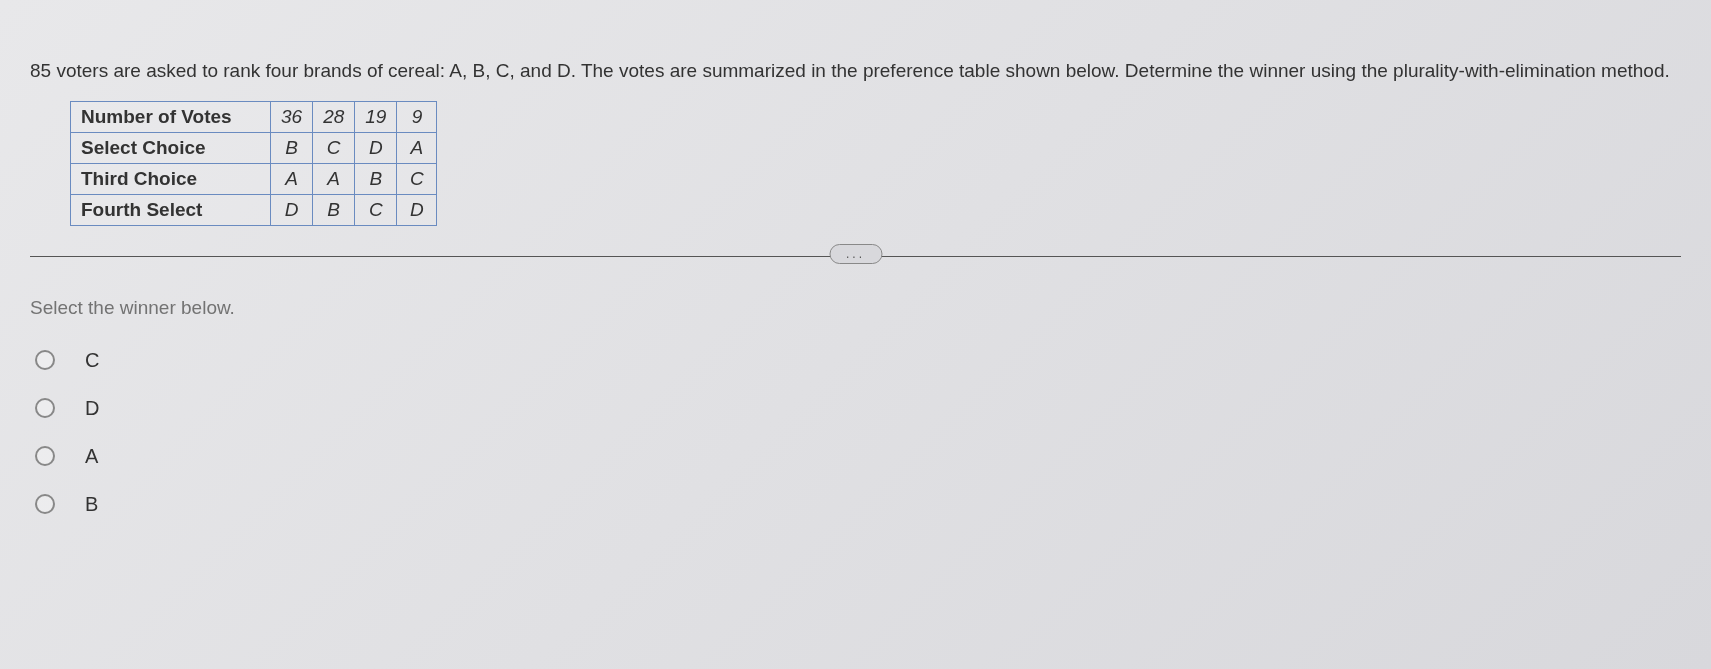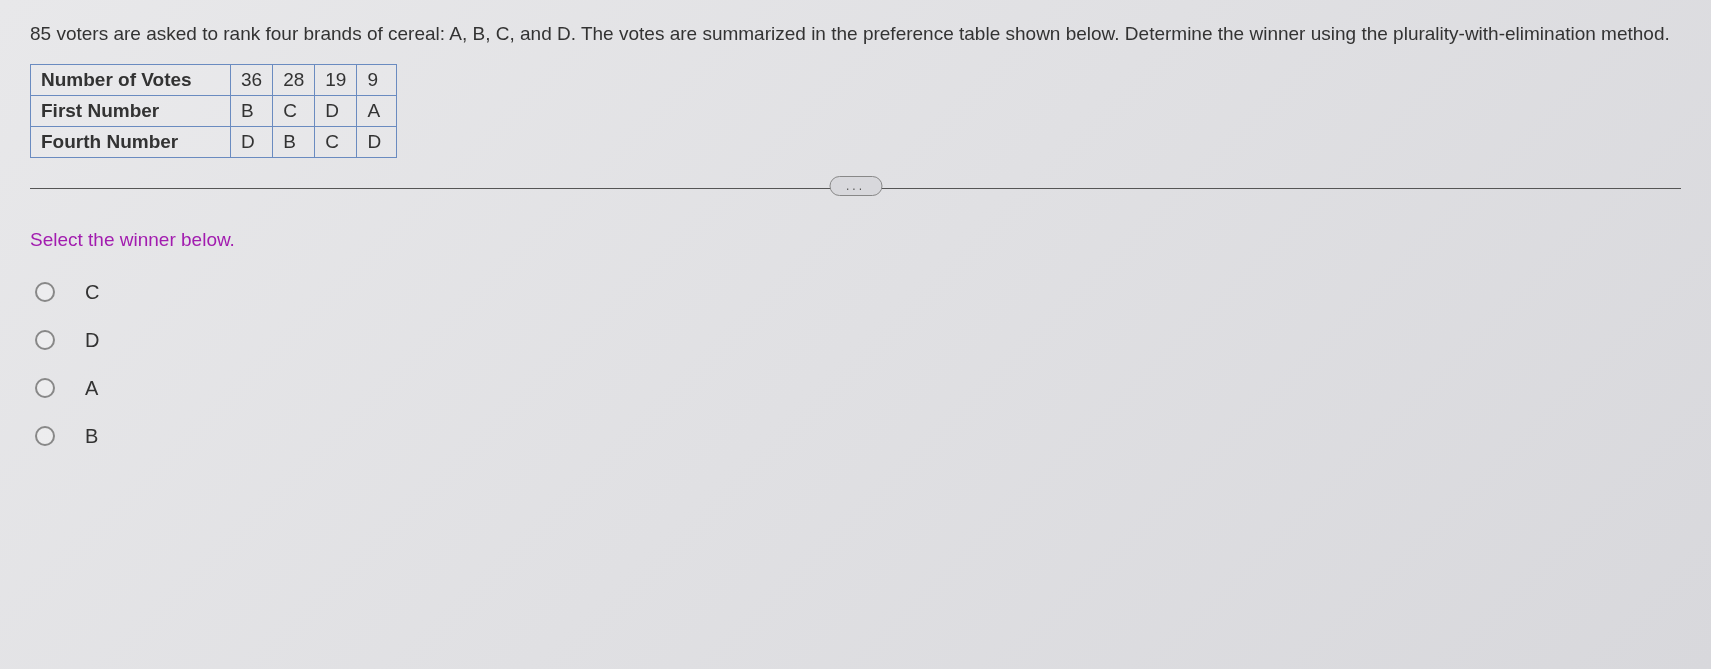--- a/index.html
+++ b/index.html
@@ -12,39 +12,43 @@
       background: linear-gradient(135deg, #e8e8ea 0%, #d8d8dc 100%);
       padding: 20px 30px;
       color: #333;
       font-size: 19px;
       min-height: 669px;
     }
     .question-text {
       color: #333;
       line-height: 1.5;
       margin-bottom: 15px;
+      margin-top: 37px;
     }
     .preference-table {
       border-collapse: collapse;
+      margin-left: 40px;
       margin-bottom: 30px;
     }
     .preference-table td, .preference-table th {
       border: 1px solid #6a8bc0;
       padding: 4px 10px;
       text-align: left;
       font-weight: normal;
       background: rgba(255,255,255,0.1);
     }
     .preference-table .row-header {
       font-weight: bold;
       min-width: 200px;
       padding-right: 20px;
     }
     .preference-table .data-cell {
+      text-align: center;
       min-width: 40px;
+      font-style: italic;
     }
     .divider-container {
       position: relative;
       margin: 20px 0 40px 0;
     }
     .divider-line {
       border: none;
       border-top: 1px solid #555;
       margin: 0;
     }
@@ -56,21 +60,21 @@
       background: #d8d8dc;
       border: 1px solid #888;
       border-radius: 12px;
       padding: 2px 16px;
       font-size: 12px;
       color: #555;
       letter-spacing: 3px;
     }
     .select-prompt {
       margin-bottom: 30px;
-      color: #a21caf;
+      color: #737373;
     }
     .options {
       margin-left: 5px;
     }
     .option-row {
       display: flex;
       align-items: center;
       margin-bottom: 25px;
     }
     .radio-circle {
@@ -95,28 +99,35 @@
 <table class="preference-table">
   <tbody>
       <tr>
     <td class="row-header">Number of Votes</td>
     <td class="data-cell">36</td>
     <td class="data-cell">28</td>
     <td class="data-cell">19</td>
     <td class="data-cell">9</td>
   </tr>
   <tr>
-    <td class="row-header">First Number</td>
+    <td class="row-header">Select Choice</td>
     <td class="data-cell">B</td>
     <td class="data-cell">C</td>
     <td class="data-cell">D</td>
     <td class="data-cell">A</td>
   </tr>
   <tr>
-    <td class="row-header">Fourth Number</td>
+    <td class="row-header">Third Choice</td>
+    <td class="data-cell">A</td>
+    <td class="data-cell">A</td>
+    <td class="data-cell">B</td>
+    <td class="data-cell">C</td>
+  </tr>
+  <tr>
+    <td class="row-header">Fourth Select</td>
     <td class="data-cell">D</td>
     <td class="data-cell">B</td>
     <td class="data-cell">C</td>
     <td class="data-cell">D</td>
   </tr>
 </tbody>
   </table>
 
 <div class="divider-container">
   <hr class="divider-line">

